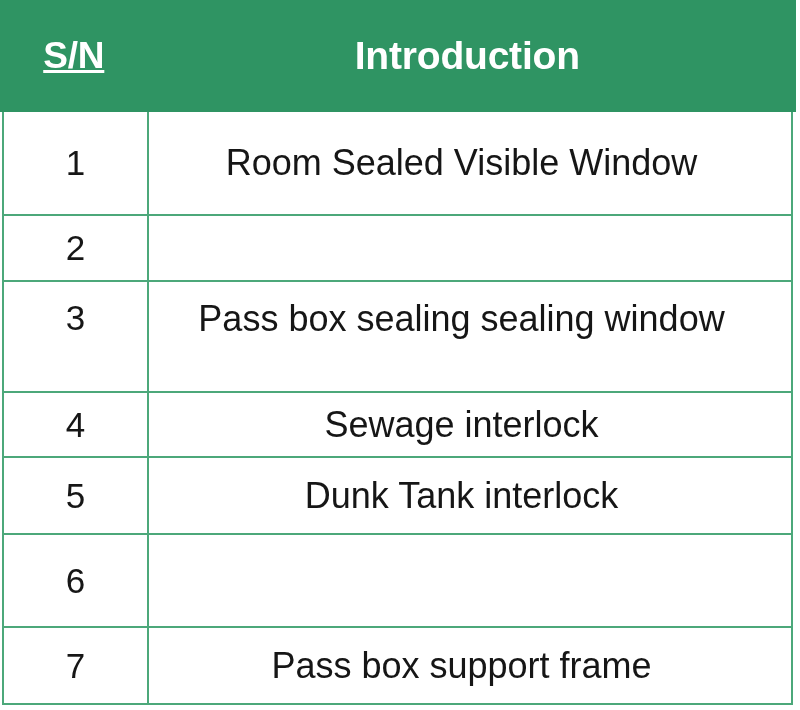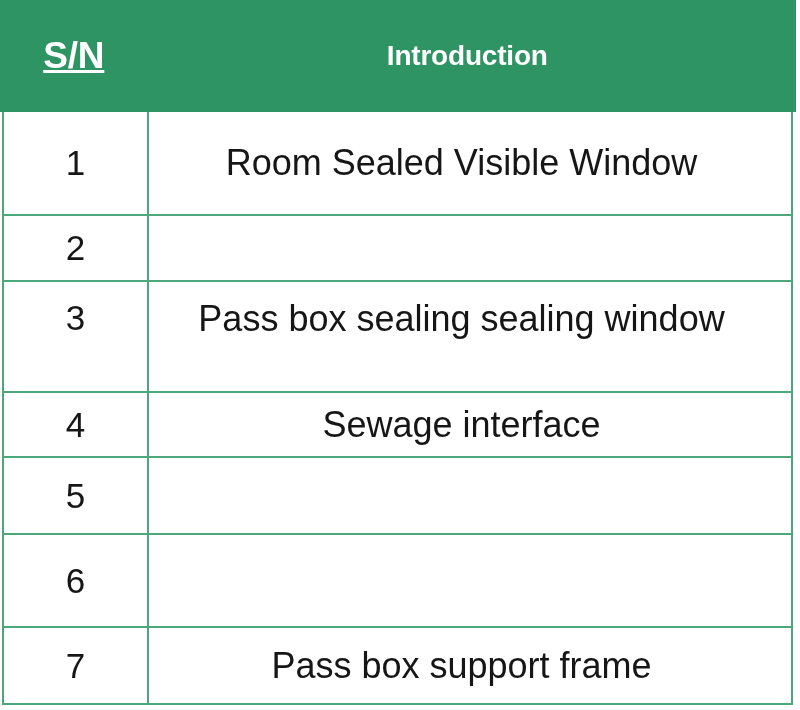--- a/index.html
+++ b/index.html
@@ -43,21 +43,21 @@
     letter-spacing: -0.2px;
   }
   .header-cell.sn {
     width: 150px;
     font-size: 37px;
     padding-right: 2px;
     text-decoration: underline;
   }
   .header-cell.intro {
     width: 646px;
-    font-size: 28px;
+    font-size: 39px;
     padding-right: 11px;
   }
 
   
   .table-body {
     position: absolute;
     left: 2px;
     top: 112px;
     width: 791px;
     border-left: 2px solid #4ca87a;
@@ -134,25 +134,26 @@
       <div class="cell sn">2</div>
     </div>
 
     <div class="row r3">
       <div class="cell sn">3</div>
       <div class="cell desc">Pass box sealing sealing window</div>
     </div>
 
     <div class="row r4">
       <div class="cell sn">4</div>
-      <div class="cell desc">Sewage interface</div>
+      <div class="cell desc">Sewage interlock</div>
     </div>
 
     <div class="row r5">
       <div class="cell sn">5</div>
+      <div class="cell desc">Dunk Tank interlock</div>
     </div>
 
     <div class="row r6">
       <div class="cell sn">6</div>
     </div>
 
     <div class="row r7">
       <div class="cell sn">7</div>
       <div class="cell desc">Pass box support frame</div>
     </div>

